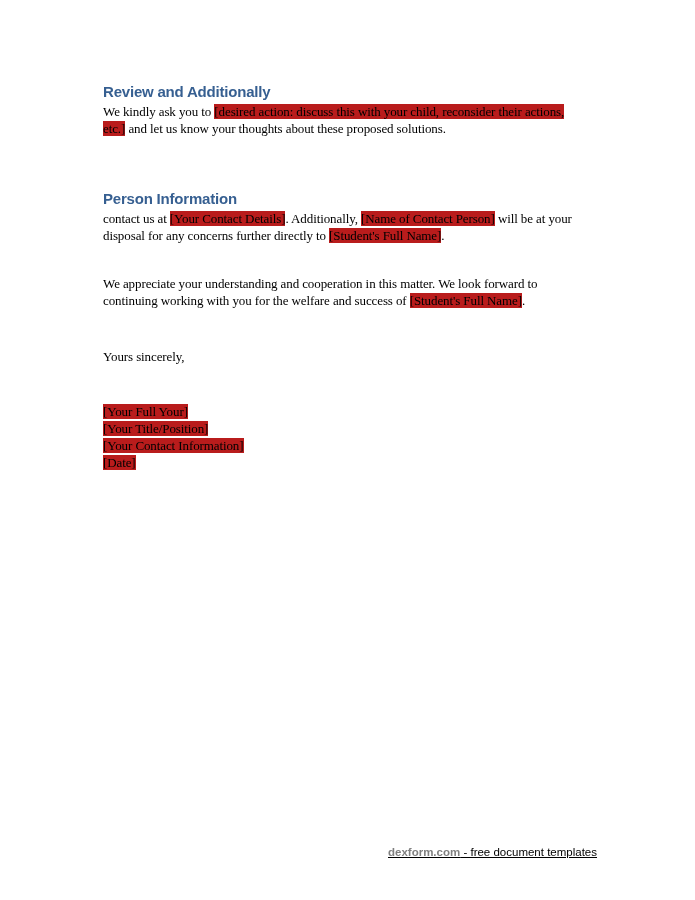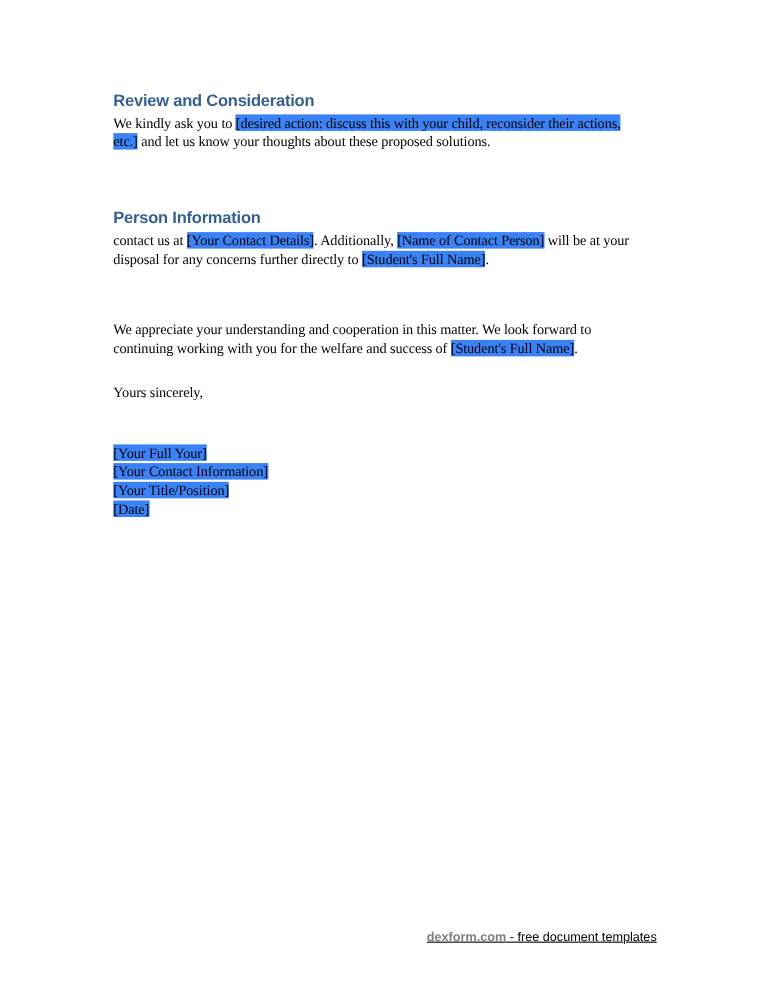--- a/index.html
+++ b/index.html
@@ -39,21 +39,21 @@
       width: 490px;
       font-size: 13px;
       line-height: 17px;
       letter-spacing: -0.1px;
     }
     .line {
       display: block;
       white-space: nowrap;
     }
     .hl {
-      background: #3b82f6;
+      background: #b91c1c;
     }
     .footer {
       position: absolute;
       left: 388px;
       top: 846px;
       font-family: "Liberation Sans", "DejaVu Sans", sans-serif;
       font-size: 11.5px;
       color: #000000;
       white-space: nowrap;
       text-decoration: underline;
@@ -61,45 +61,45 @@
     .footer .brand {
       color: #808080;
       font-weight: bold;
     }
   </style>
 </head>
 <body>
 
 <div class="page">
 
-  <div class="heading" style="top:83px;">Review and Consideration</div>
+  <div class="heading" style="top:83px;">Review and Additionally</div>
   <div class="para" style="top:103px;">
     <span class="line"><span>We kindly ask you to </span><span class="hl">[desired action: discuss this with your child, reconsider their actions,</span></span>
     <span class="line"><span class="hl">etc.]</span><span> and let us know your thoughts about these proposed solutions.</span></span>
   </div>
 
   <div class="heading" style="top:190px;">Person Information</div>
   <div class="para" style="top:210px;">
     <span class="line"><span>contact us at </span><span class="hl">[Your Contact Details]</span><span>. Additionally, </span><span class="hl">[Name of Contact Person]</span><span> will be at your</span></span>
     <span class="line"><span>disposal for any concerns further directly to </span><span class="hl">[Student's Full Name]</span><span>.</span></span>
   </div>
 
-  <div class="para" style="top:291px;">
+  <div class="para" style="top:275px;">
     <span class="line"><span>We appreciate your understanding and cooperation in this matter. We look forward to</span></span>
     <span class="line"><span>continuing working with you for the welfare and success of </span><span class="hl">[Student's Full Name]</span><span>.</span></span>
   </div>
 
   <div class="para" style="top:348px;">
     <span class="line">Yours sincerely,</span>
   </div>
 
   <div class="para" style="top:403px;">
     <span class="line"><span class="hl">[Your Full Your]</span></span>
+    <span class="line"><span class="hl">[Your Title/Position]</span></span>
     <span class="line"><span class="hl">[Your Contact Information]</span></span>
-    <span class="line"><span class="hl">[Your Title/Position]</span></span>
     <span class="line"><span class="hl">[Date]</span></span>
   </div>
 
   <div class="footer">
     <span class="brand">dexform.com</span><span> - free document templates</span>
   </div>
 
 </div>
 
 </body></html>

